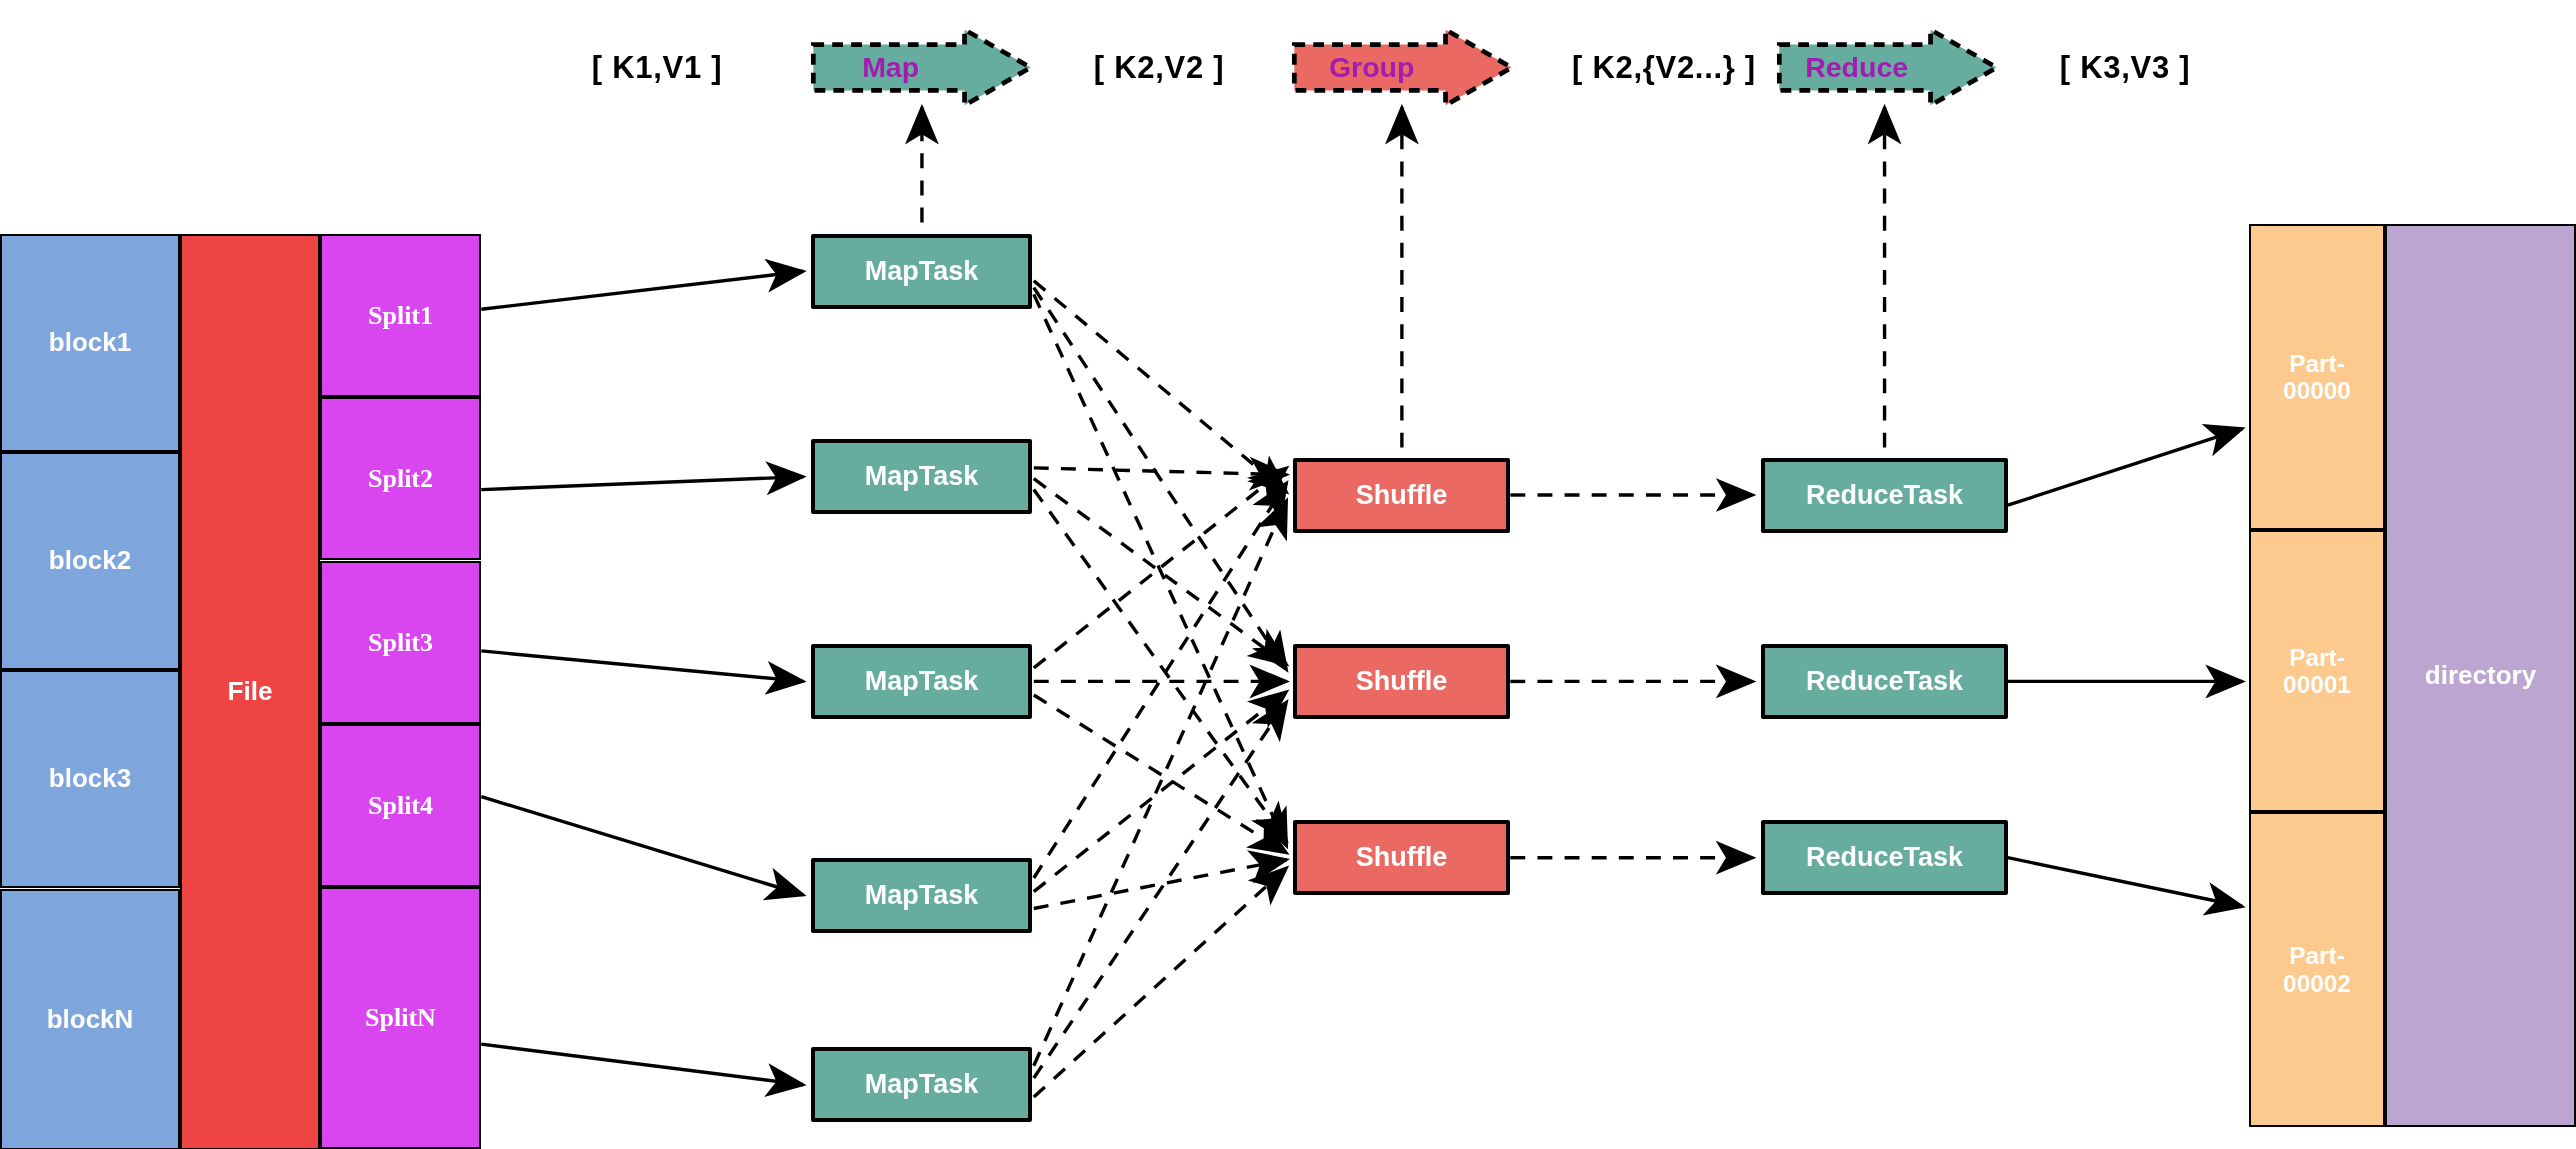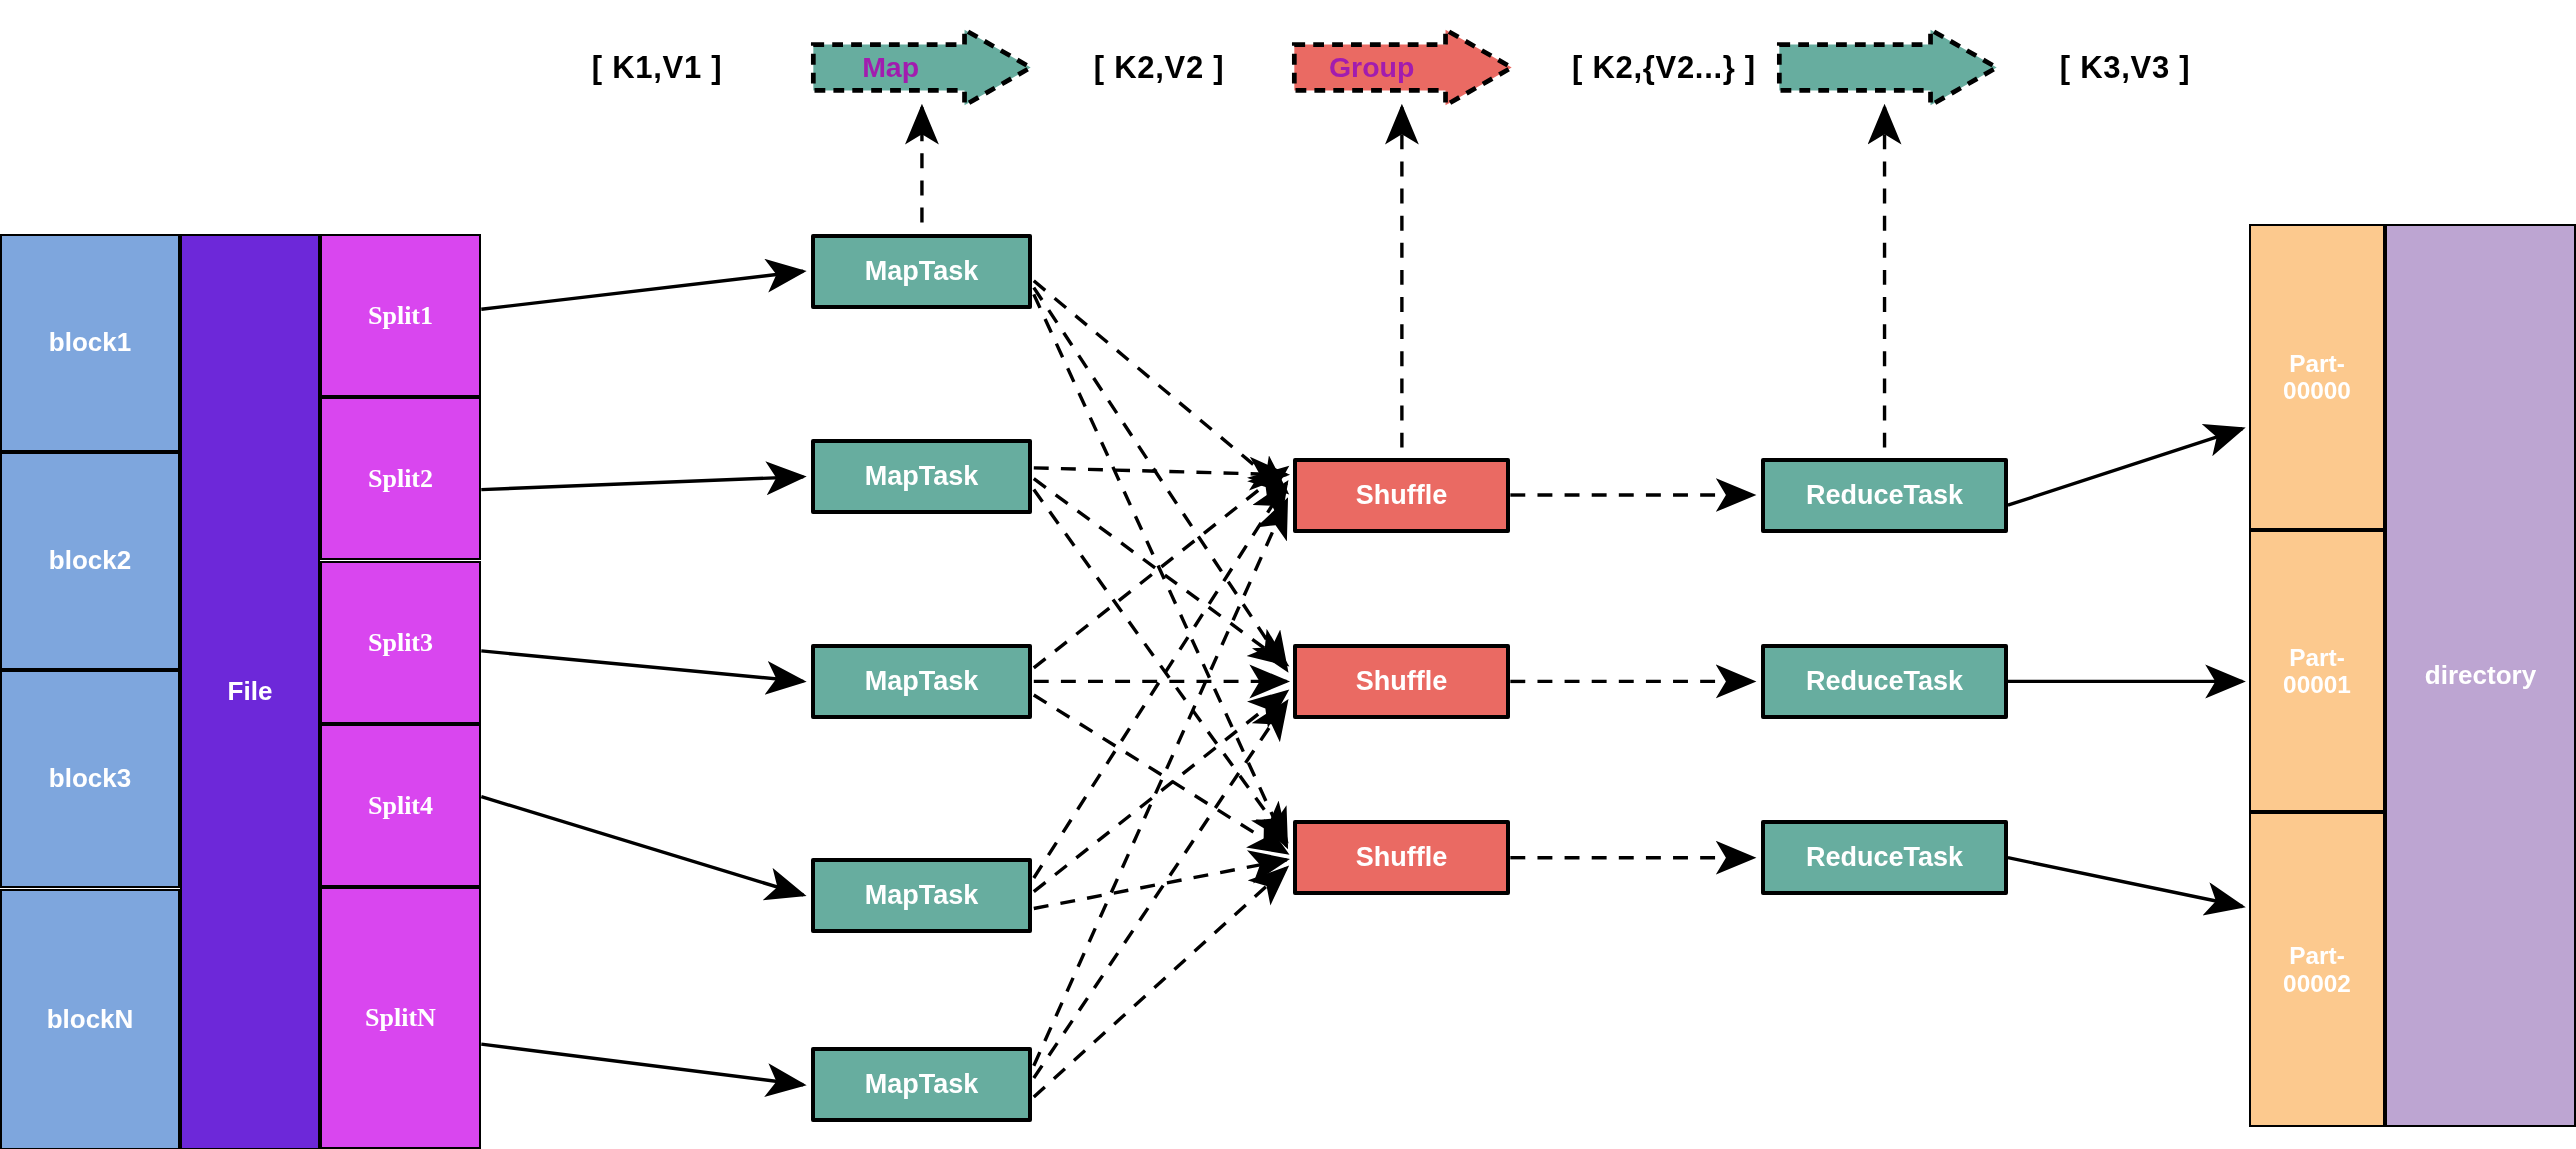--- a/index.html
+++ b/index.html
@@ -42,21 +42,21 @@
     box-sizing:border-box;
     border:2.7px solid #000000;
     display:flex;align-items:center;justify-content:center;
     color:#ffffff;
     font-weight:bold;
     font-size:26px;
     text-align:center;
     line-height:1.12;
   }
   .cell-block{background:#7ea6dd;}
-  .cell-file{background:#6d28d9;}
+  .cell-file{background:#ef4444;}
   .cell-split{background:#d946ef;font-family:Liberation Serif, serif;}
   .cell-part{background:#fcc98e;font-size:24.4px;}
   .cell-dir{background:#bda5d2;font-size:26px;}
 
   
   .node{
     position:absolute;
     box-sizing:border-box;
     border:4.1px solid #000000;
     border-radius:2px;
@@ -151,20 +151,21 @@
     </svg>
     <div class="phase-text">Group</div>
   </div>
 
   <div class="kv-label" style="left:1542px;top:44px;width:244px;">[ K2,{V2...} ]</div>
 
   <div class="phase-arrow" style="left:1776px;top:27px;width:224px;">
     <svg width="224" height="81" viewBox="0 0 330 120" xmlns="http://www.w3.org/2000/svg" aria-hidden="true">
       <polygon points="4,26 228,26 228,4 326,60 228,116 228,94 4,94" fill="#67ad9f" stroke="#000000" stroke-width="7" stroke-dasharray="16 12"></polygon>
     </svg>
+    <div class="phase-text">Reduce</div>
   </div>
 
   <div class="kv-label" style="left:2030px;top:44px;width:190px;">[ K3,V3 ]</div>
 
   <div class="col-cell cell-block" style="left:0px;top:234px;width:180px;height:218px;">
     <span>block1</span>
   </div>
   <div class="col-cell cell-block" style="left:0px;top:452px;width:180px;height:218px;">
     <span>block2</span>
   </div>

